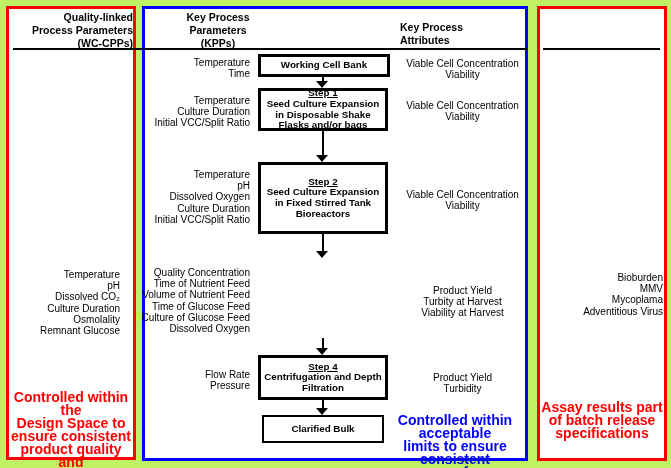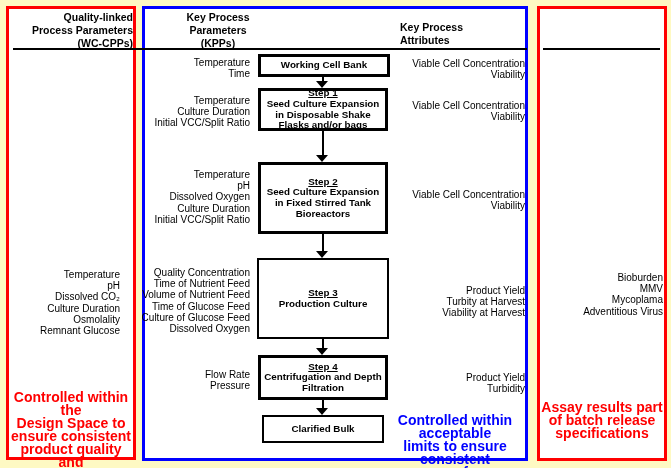--- a/index.html
+++ b/index.html
@@ -1,18 +1,18 @@
 <!DOCTYPE html>
 <html><head>
 <meta charset="utf-8">
 <style>
   * { margin:0; padding:0; box-sizing:border-box; }
   html,body { background:#fff; }
   body { font-family:"Liberation Sans","DejaVu Sans",sans-serif; color:#000; }
-  #stage { position:relative; width:671px; height:468px; background:#fef9c3; overflow:hidden;padding-left:40px; }
+  #stage { position:relative; width:671px; height:468px; background:#bef264; overflow:hidden;padding-left:40px; }
 
   
   .panel { position:absolute; background:#fff; }
   #left-panel   { left:6px;   top:6px; width:130px; height:454px; border:3px solid #ff0000; }
   #center-panel { left:142px; top:6px; width:386px; height:455px; border:3px solid #0000ff; }
   #right-panel  { left:537px; top:6px; width:130px; height:455px; border:3px solid #ff0000; }
 
   
   .divider { position:absolute; height:1.5px; background:#000; }
   #divider-main  { left:13px;  top:48px; width:514px; }
@@ -21,21 +21,21 @@
   
   .hdr { position:absolute; font-weight:bold; font-size:10.5px; line-height:13px; white-space:pre-line; }
   #left-title  { left:8px;   top:11px; width:125px; text-align:right; }
   #kpp-title   { left:162px; top:11px; width:112px; text-align:center; }
   #attr-title  { left:400px; top:21px; width:110px; text-align:left; }
   #right-title { left:543px; top:17px; width:118px; text-align:center; }
 
   
   .lbl { position:absolute; font-size:10px; line-height:11.2px; }
   .kpp  { left:138px; width:112px; text-align:right; }
-  .attr { left:400px; width:125px; text-align:right; }
+  .attr { left:400px; width:125px; text-align:center; }
   #kpp-wcb { top:57px; }  #attr-wcb { top:58px; }
   #kpp-s1  { top:95px; }  #attr-s1  { top:100px; }
   #kpp-s2  { top:169px; } #attr-s2  { top:189px; }
   #kpp-s3  { top:267px; } #attr-s3  { top:285px; }
   #kpp-s4  { top:369px; } #attr-s4  { top:372px; }
   #left-params { left:8px;   top:269px; width:112px; text-align:right; }
   #right-attrs { left:558px; top:272px; width:105px; text-align:right; }
 
   
   .flowbox { position:absolute; display:flex; flex-direction:column; justify-content:center;
@@ -110,24 +110,20 @@
   <div class="flowbox" id="box-step2">
     <div class="step-label">Step 2</div>
     <div class="box-title">Seed Culture Expansion
 in Fixed Stirred Tank
 Bioreactors</div>
   </div>
   <div class="arrow" id="arrow-3">
     <div class="stem"></div>
     <div class="head"></div>
   </div>
-  <div class="flowbox" id="box-step3">
-    <div class="step-label">Step 3</div>
-    <div class="box-title">Production Culture</div>
-  </div>
   <div class="arrow" id="arrow-4">
     <div class="stem"></div>
     <div class="head"></div>
   </div>
   <div class="flowbox" id="box-step4">
     <div class="step-label">Step 4</div>
     <div class="box-title">Centrifugation and Depth
 Filtration</div>
   </div>
   <div class="arrow" id="arrow-5">

